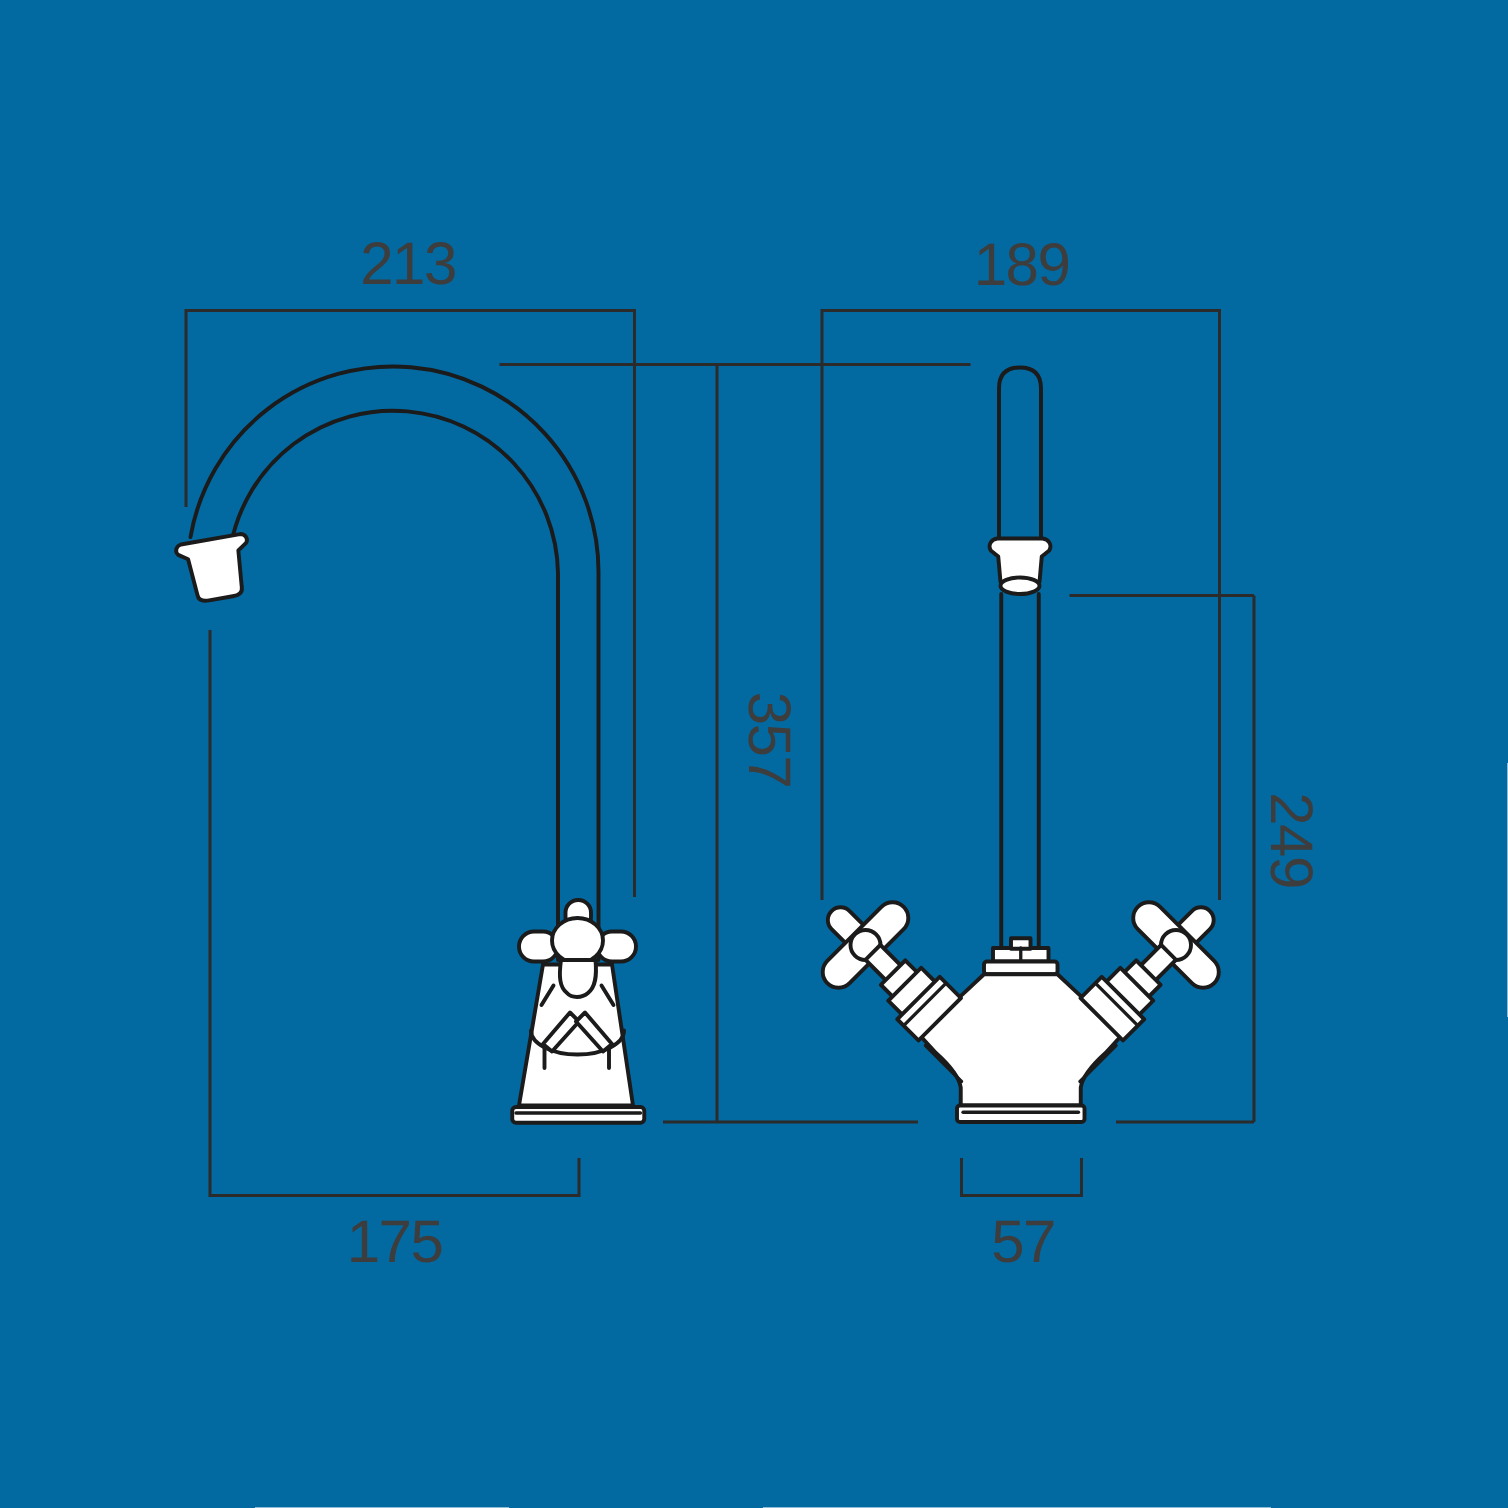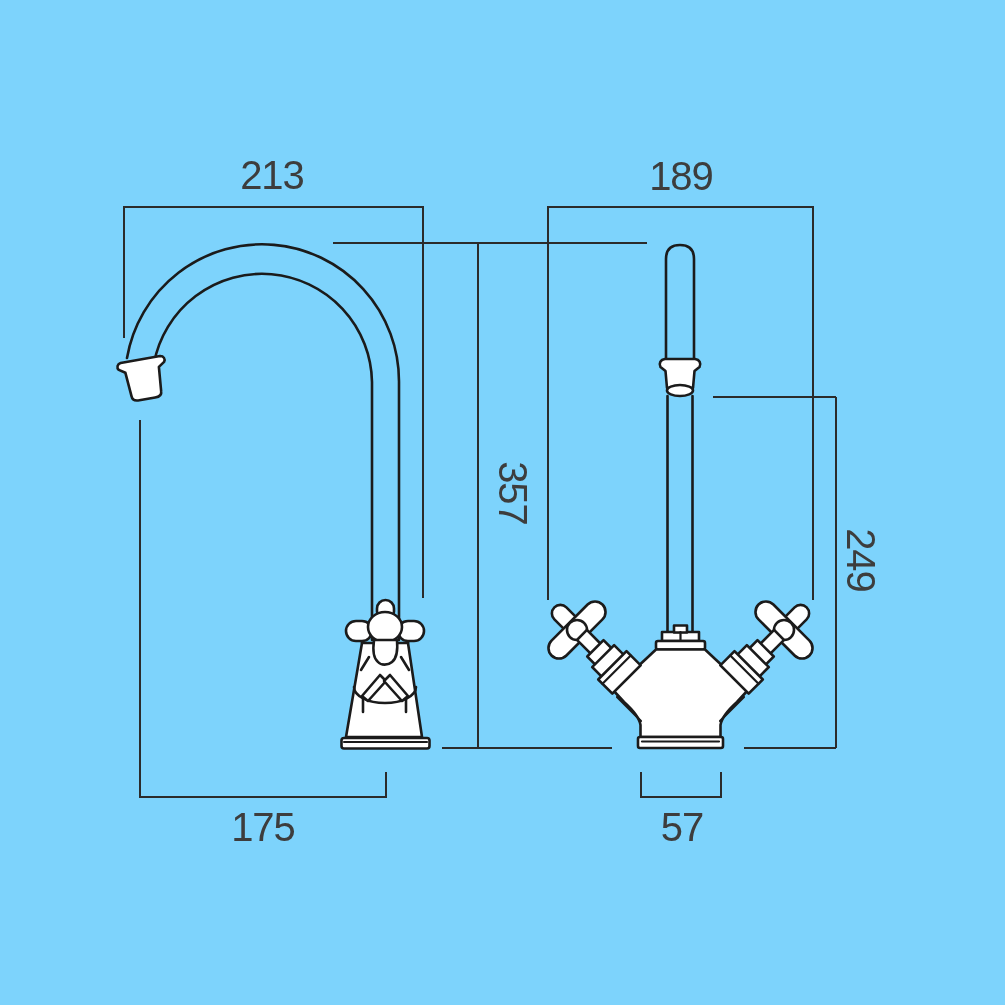--- a/index.html
+++ b/index.html
@@ -1,17 +1,17 @@
 <!DOCTYPE html>
 <html><head>
 <meta charset="utf-8">
 <style>
   html,body{margin:0;padding:0;background:#fff;}
   .stage{
-    position:relative;width:1005px;height:1005px;background:#7dd3fc;overflow:hidden;
+    position:relative;width:1005px;height:1005px;background:#0369a1;overflow:hidden;
     font-family:"Liberation Sans",sans-serif;
   }
   svg{position:absolute;left:0;top:0;}
   .dim{stroke:#2b2b2b;stroke-width:2;fill:none;}
   .art{stroke:#1b1b1b;stroke-width:2.6;fill:none;stroke-linejoin:round;stroke-linecap:round;}
   .art .f{fill:#ffffff;}
   .thin{stroke-width:2.2;}
   text.dimlabel{
     font-family:"Liberation Sans",sans-serif;
     font-size:40px;letter-spacing:-1px;fill:#3d3d3d;

